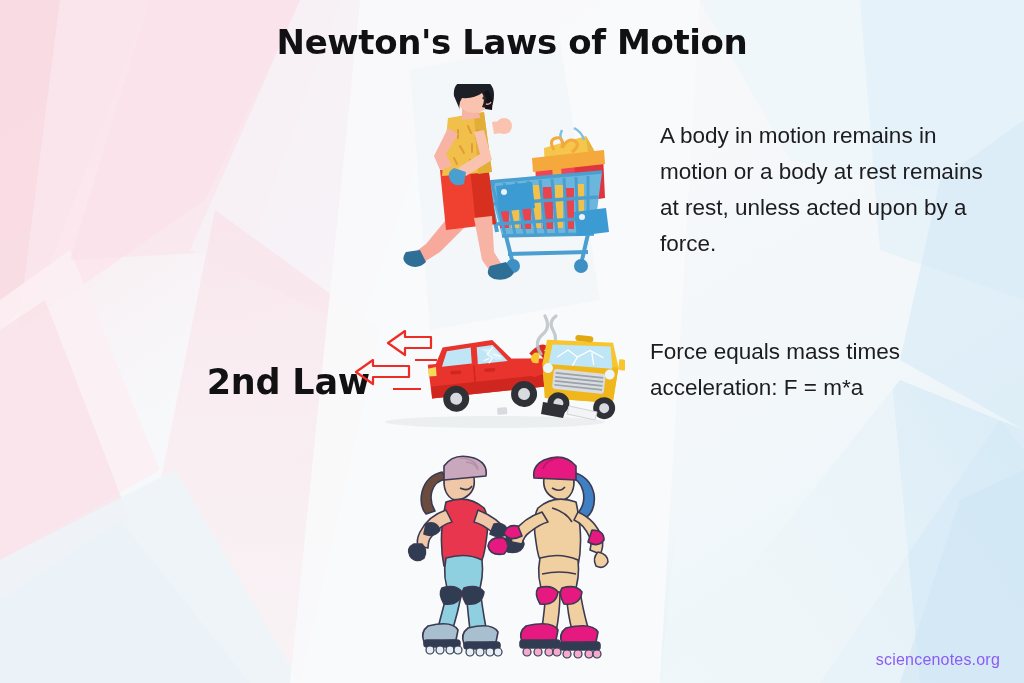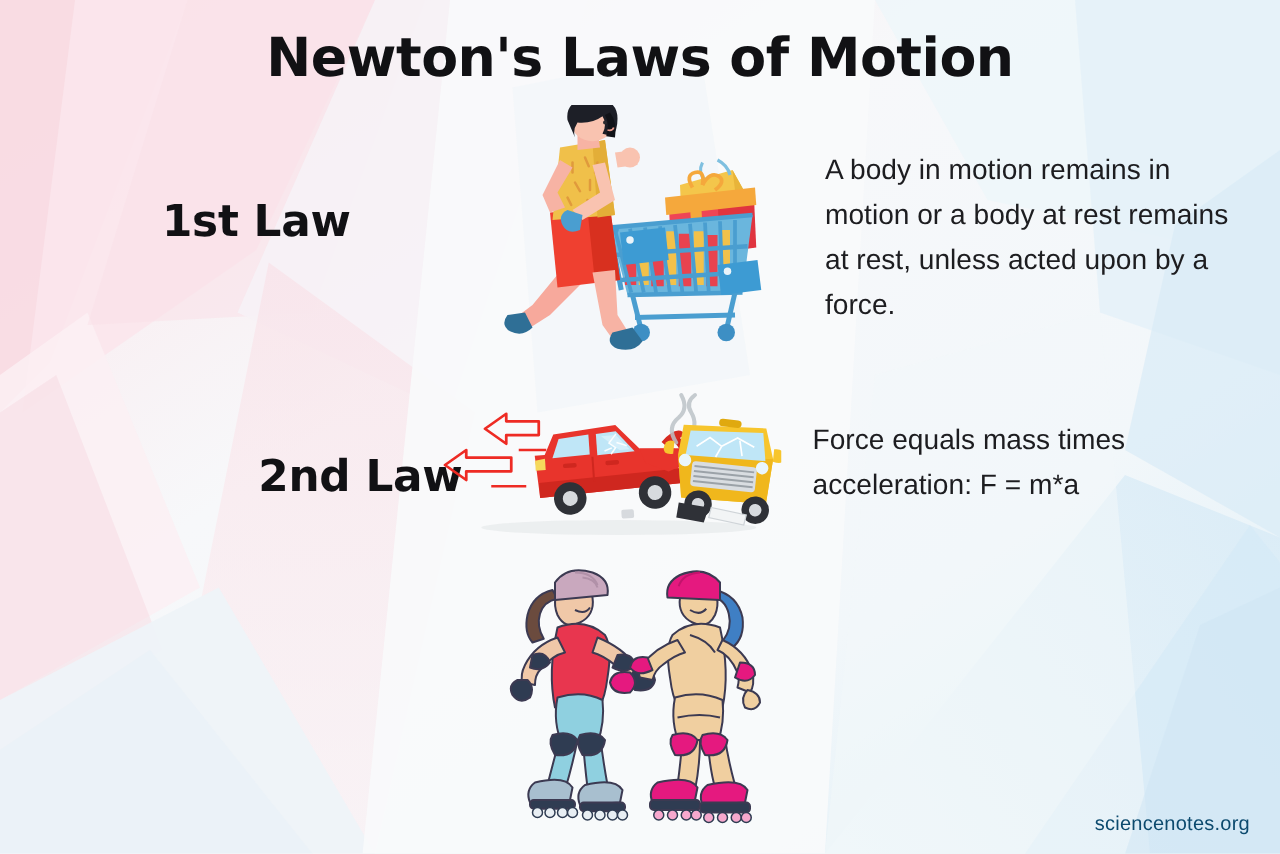--- a/index.html
+++ b/index.html
@@ -30,21 +30,21 @@
 
   
   .title {
     position: absolute;
     top: 22px;
     left: 0;
     width: 1024px;
     text-align: center;
     font-family: "DejaVu Sans", sans-serif;
     font-weight: 700;
-    font-size: 43px;
+    font-size: 34px;
     letter-spacing: -0.4px;
     color: #111114;
   }
 
   
   .law-label {
     position: absolute;
     left: 40px;
     width: 330px;
     text-align: center;
@@ -78,21 +78,21 @@
   .illus.i2 { left: 345px; top: 310px; width: 280px; height: 122px; }
   .illus.i3 { left: 400px; top: 450px; width: 228px; height: 212px; }
 
   
   .credit {
     position: absolute;
     right: 24px;
     bottom: 14px;
     font-family: "Liberation Sans", sans-serif;
     font-size: 16px;
-    color: #0c4a6e;
+    color: #8b5cf6;
     letter-spacing: 0.2px;
   }
 </style>
 </head>
 <body>
 
 <div id="infographic">
 
   <svg class="bg-layer" viewBox="0 0 1024 683" preserveAspectRatio="none">
     <defs>
@@ -134,21 +134,20 @@
     <polygon points="660,683 900,380 1024,430 1024,683" fill="url(#gblueR)" opacity="0.8"></polygon>
     <polygon points="820,683 1000,420 1024,450 1024,683" fill="#d4eaf6" opacity="0.6"></polygon>
     <polygon points="700,300 880,250 920,683 660,683" fill="#f2f7fa" opacity="0.55"></polygon>
     <polygon points="960,500 1024,470 1024,683 900,683" fill="#cfe6f4" opacity="0.55"></polygon>
   </svg>
 
   <div class="content-layer">
 
     <div class="title">Newton's Laws of Motion</div>
 
-    <div class="law-label l1">1st Law</div>
     <div class="law-desc d1">A body in motion remains in motion or a body at rest remains at rest, unless acted upon by a force.</div>
 
     <div class="illus i1">
       <svg viewBox="0 0 232 200" width="232" height="200">
 
         <g>
 
           <path d="M148 64 L190 52 L200 70 L196 106 L150 110 Z" fill="#f4c64b"></path>
           <path d="M190 52 L200 70 L196 106 L188 104 L192 68 Z" fill="#e8b43a"></path>
           <path d="M178 44 q8 4 10 12" stroke="#7fc0e0" stroke-width="2.5" fill="none"></path>

